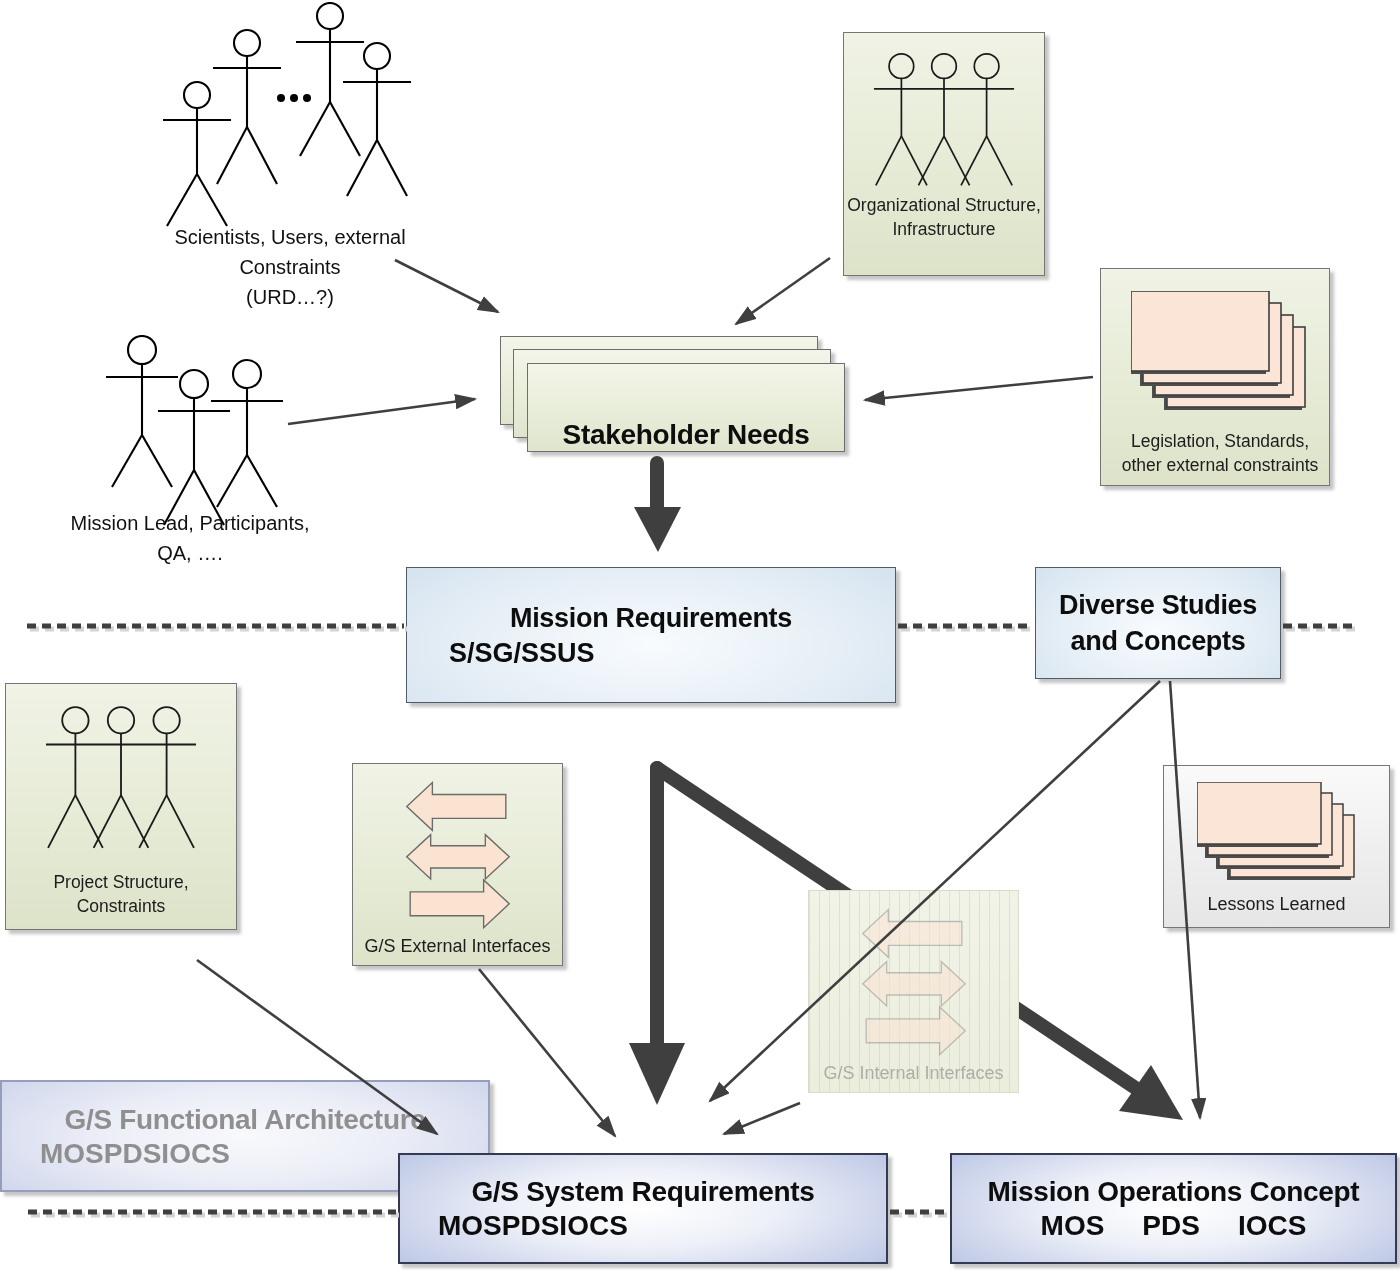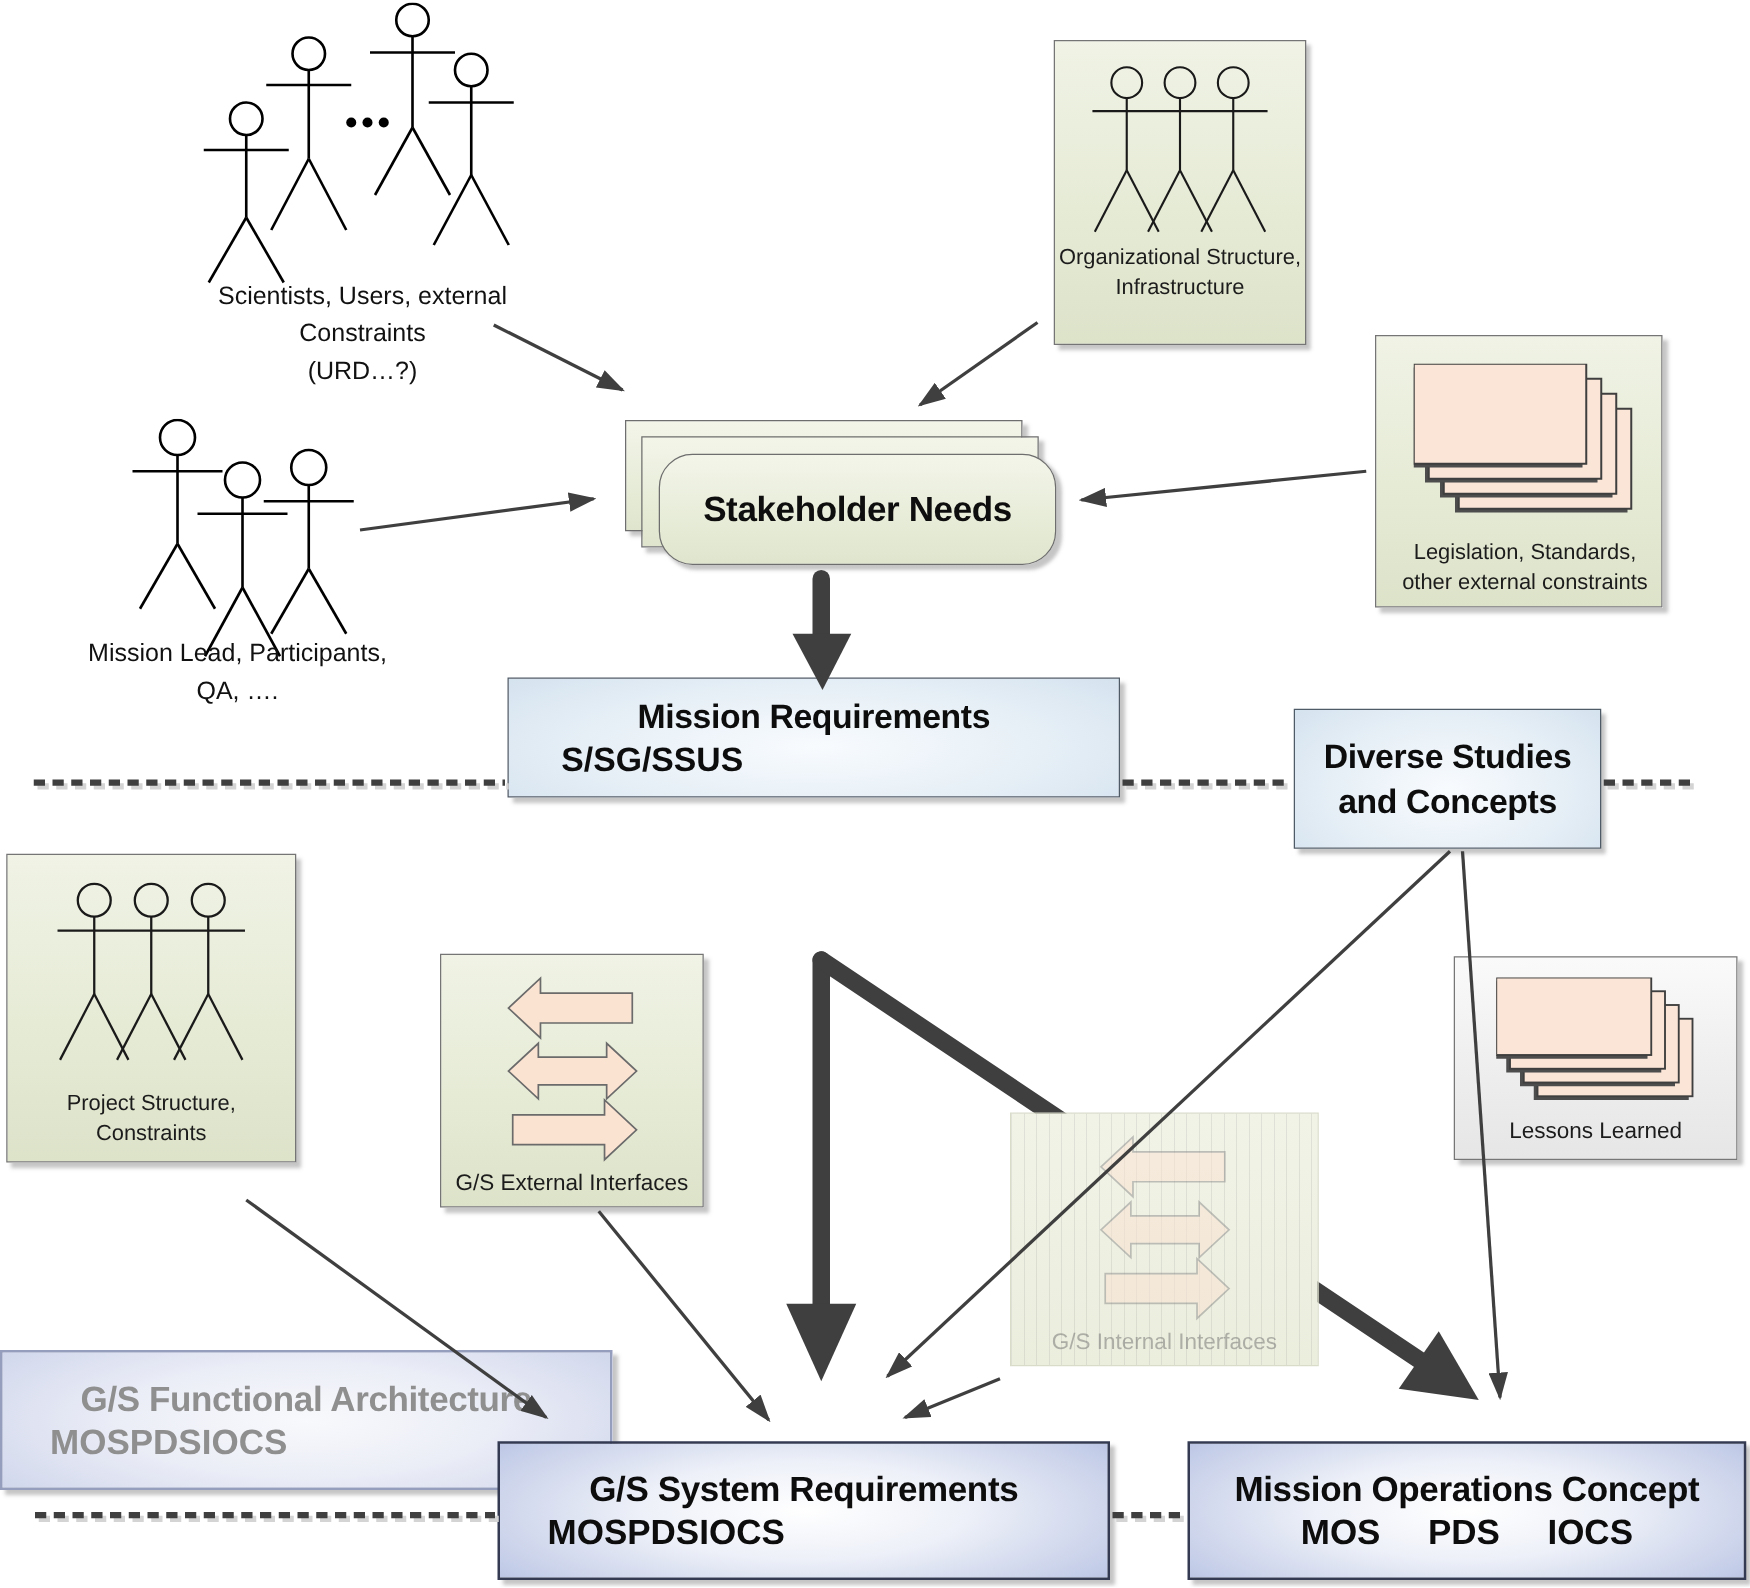--- a/index.html
+++ b/index.html
@@ -11,22 +11,22 @@
   .node{position:absolute;box-sizing:border-box;display:flex;flex-direction:column;
         align-items:center;justify-content:flex-start;
         box-shadow:4px 4px 3px rgba(90,90,90,0.35);}
   .gbox{background:linear-gradient(180deg,#f0f3e5 0%,#e6ebd6 55%,#dde3c9 100%);
         border:1.4px solid #757575;}
   .glabel{font-size:17.5px;color:#1c1c1c;text-align:center;line-height:24px;}
 
   .needs{background:linear-gradient(180deg,#f3f5e9 0%,#e7ecd8 60%,#dfe5cd 100%);
          border:1.4px solid #6e6e6e;position:absolute;
          box-shadow:4px 4px 3px rgba(90,90,90,0.35);}
-  .needs-front{display:flex;align-items:center;justify-content:center;
-               font-size:28px;font-weight:bold;color:#0e0e0e;letter-spacing:-0.3px;border-radius:27px;}
+  .needs-front{display:flex;align-items:flex-end;justify-content:center;
+               font-size:28px;font-weight:bold;color:#0e0e0e;letter-spacing:-0.3px;}
 
   .bluebox{background:radial-gradient(ellipse 95% 130% at 50% 58%,
             #f8fbfe 0%,#e6eff6 40%,#cdddec 82%,#c2d4e6 100%);
            border:1.6px solid #505b68;justify-content:center;gap:3px;}
   .btitle{font-size:27px;font-weight:bold;color:#0d0d0d;letter-spacing:-0.3px;
           text-align:center;line-height:33px;}
   .bitems{display:flex;width:100%;box-sizing:border-box;justify-content:flex-start;
           font-size:27px;font-weight:bold;color:#0d0d0d;}
 
   .bbox{background:radial-gradient(ellipse 85% 115% at 50% 50%,
@@ -57,21 +57,21 @@
 
   <svg class="layer" width="1400" height="1270" viewBox="0 0 1400 1270">
 
     <line x1="657" y1="768" x2="657" y2="1048" stroke="#3f3f3f" stroke-width="14" stroke-linecap="round"></line>
     <polygon points="629,1043 685,1043 657,1105" fill="#3f3f3f"></polygon>
 
     <line x1="657" y1="768" x2="1140" y2="1091" stroke="#3f3f3f" stroke-width="14" stroke-linecap="round"></line>
     <polygon points="1119,1111 1151,1065 1183,1120" fill="#3f3f3f"></polygon>
   </svg>
 
-  <div class="node intbox" style="left:808px;top:890px;width:247px;height:203px;">
+  <div class="node intbox" style="left:808px;top:890px;width:211px;height:203px;">
     <div class="stripes"></div>
     <div class="fadewrap">
       <svg width="126" height="158" viewBox="0 0 132 185" style="margin-top:10px;">
         <polygon points="6,38 36,10 36,24 122,24 122,52 36,52 36,66" fill="#fbe3d2" stroke="#8a8a8a" stroke-width="1.6"></polygon>
         <polygon points="6,97 34,71 34,84 98,84 98,71 126,97 98,123 98,110 34,110 34,123" fill="#fbe3d2" stroke="#8a8a8a" stroke-width="1.6"></polygon>
         <polygon points="126,152 96,124 96,138 10,138 10,166 96,166 96,180" fill="#fbe3d2" stroke="#8a8a8a" stroke-width="1.6"></polygon>
       </svg>
       <div class="glabel" style="color:#6f6f6f;font-size:18px;margin-top:2px;">G/S Internal Interfaces</div>
     </div>
   </div>
@@ -116,21 +116,21 @@
       <div>other external constraints</div>
     </div>
   </div>
 
   <div class="needs" style="left:500px;top:336px;width:316px;height:87px;"></div>
   <div class="needs" style="left:513px;top:349px;width:316px;height:87px;"></div>
   <div class="needs needs-front" style="left:527px;top:363px;width:316px;height:87px;">
     <span>Stakeholder Needs</span>
   </div>
 
-  <div class="node bluebox" style="left:406px;top:542px;width:490px;height:96px;">
+  <div class="node bluebox" style="left:406px;top:567px;width:490px;height:136px;">
     <div class="btitle">Mission Requirements</div>
     <div class="bitems" style="padding:0 42px;">
       <span>S/S</span>
       <span>G/S</span>
       <span>SUS</span>
     </div>
   </div>
 
   <div class="node bluebox" style="left:1035px;top:567px;width:246px;height:112px;">
     <div class="btitle">Diverse Studies</div>

